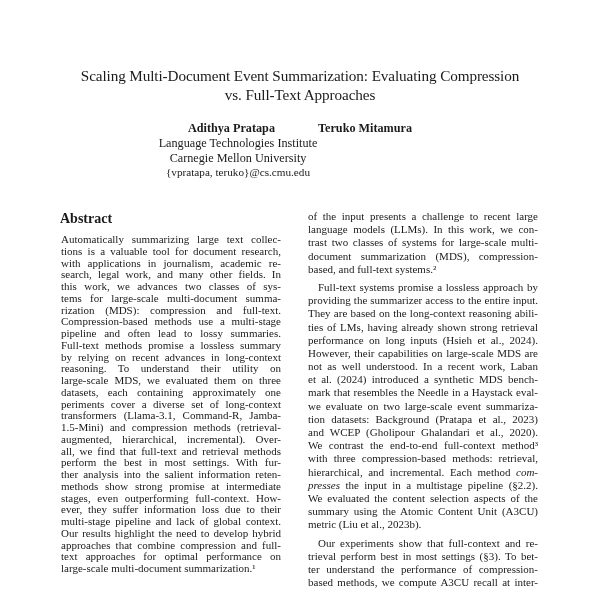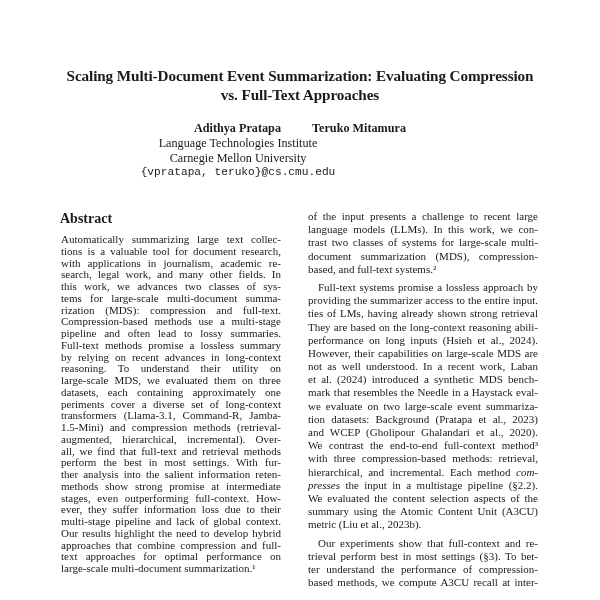--- a/index.html
+++ b/index.html
@@ -1,24 +1,24 @@
 <!DOCTYPE html>
 <html><head>
 <meta charset="utf-8">
 <style>
   html, body { margin: 0; padding: 0; background: #ffffff; }
   body { width: 600px; height: 600px; overflow: hidden; position: relative;
          font-family: "Liberation Serif", "DejaVu Serif", serif; color: #1a1a1a; }
   .title { position: absolute; left: 0; width: 600px; text-align: center;
-           font-weight: bold; font-size: 15.2px; line-height: 19px; top: 66px; letter-spacing: -0.1px; }
+           font-weight: normal; font-size: 15.2px; line-height: 19px; top: 66px; letter-spacing: -0.1px; }
   .authors { position: absolute; left: 0; width: 600px; text-align: center; top: 121px;
              font-weight: bold; font-size: 12.2px; line-height: 15px; }
-  .authors span { display: inline-block; margin: 0 14px; }
+  .authors span { display: inline-block; margin: 0 20px; }
   .affil { position: absolute; left: 0; width: 476px; text-align: center; font-size: 12.2px; line-height: 14.6px; top: 136px; }
-  .email { font-family: Liberation Mono, monospace; font-size: 11.2px; }
+  .email { font-family: Liberation Serif, serif; font-size: 11.2px; }
   .abs-head { position: absolute; left: 60px; width: 245px; text-align: left; top: 211px;
               font-weight: bold; font-size: 14px; }
   .col { position: absolute; font-size: 11px; line-height: 11.75px; }
   .col .ln { display: block; white-space: nowrap; text-align: justify; text-align-last: justify; height: 11.75px; }
   .col .ln.last { text-align-last: left; }
   .col .ln.ind { text-indent: 10px; }
   .left { left: 61px; width: 220px; top: 234px; }
   .right { left: 308px; width: 230px; top: 210px; font-size: 11px; line-height: 13.2px; }
   .right .ln { height: 13.2px; }
   .gap { display: block; height: 5px; }
@@ -79,22 +79,22 @@
 
 <div class="col right" id="rcol">
     <span class="ln">of the input presents a challenge to recent large</span>
     <span class="ln">language models (LLMs). In this work, we con-</span>
     <span class="ln">trast two classes of systems for large-scale multi-</span>
     <span class="ln">document summarization (MDS), compression-</span>
     <span class="ln last">based, and full-text systems.²</span>
     <span class="gap"></span>
     <span class="ln ind">Full-text systems promise a lossless approach by</span>
     <span class="ln">providing the summarizer access to the entire input.</span>
+    <span class="ln">They are based on the long-context reasoning abili-</span>
     <span class="ln">ties of LMs, having already shown strong retrieval</span>
-    <span class="ln">They are based on the long-context reasoning abili-</span>
     <span class="ln">performance on long inputs (Hsieh et al., 2024).</span>
     <span class="ln">However, their capabilities on large-scale MDS are</span>
     <span class="ln">not as well understood. In a recent work, Laban</span>
     <span class="ln">et al. (2024) introduced a synthetic MDS bench-</span>
     <span class="ln">mark that resembles the Needle in a Haystack eval-</span>
     <span class="ln">we evaluate on two large-scale event summariza-</span>
     <span class="ln">tion datasets: Background (Pratapa et al., 2023)</span>
     <span class="ln">and WCEP (Gholipour Ghalandari et al., 2020).</span>
     <span class="ln">We contrast the end-to-end full-context method³</span>
     <span class="ln">with three compression-based methods: retrieval,</span>

